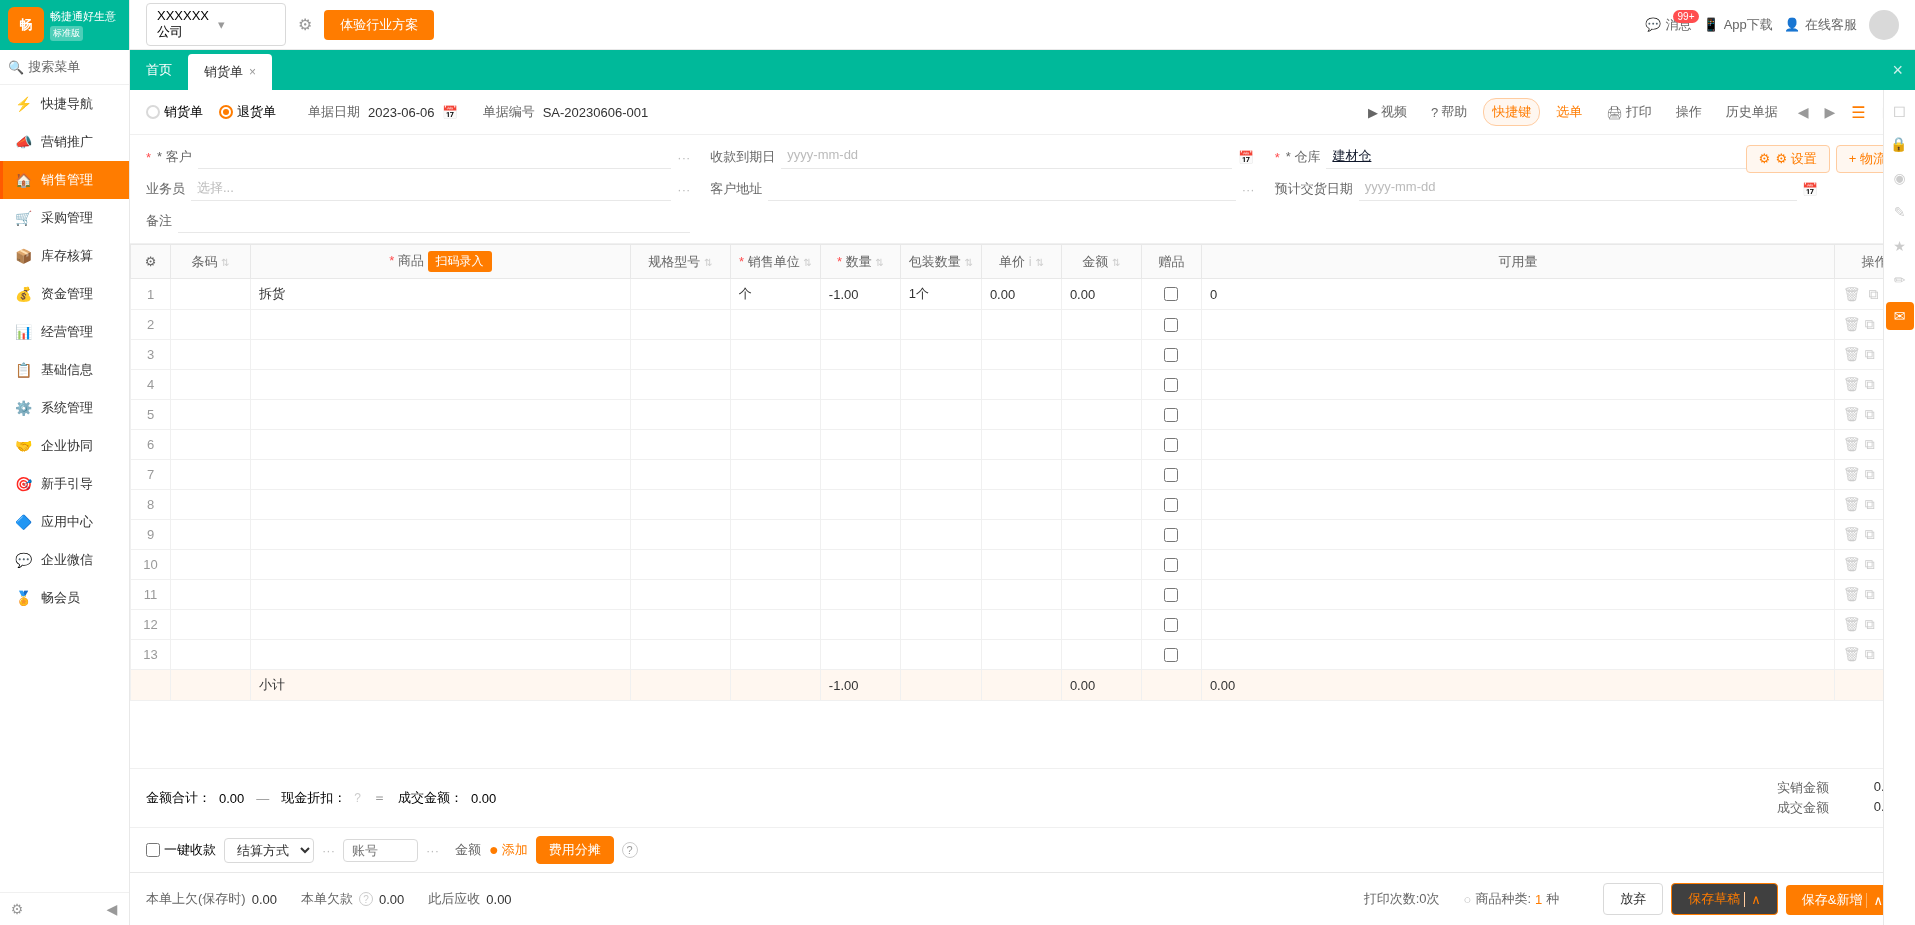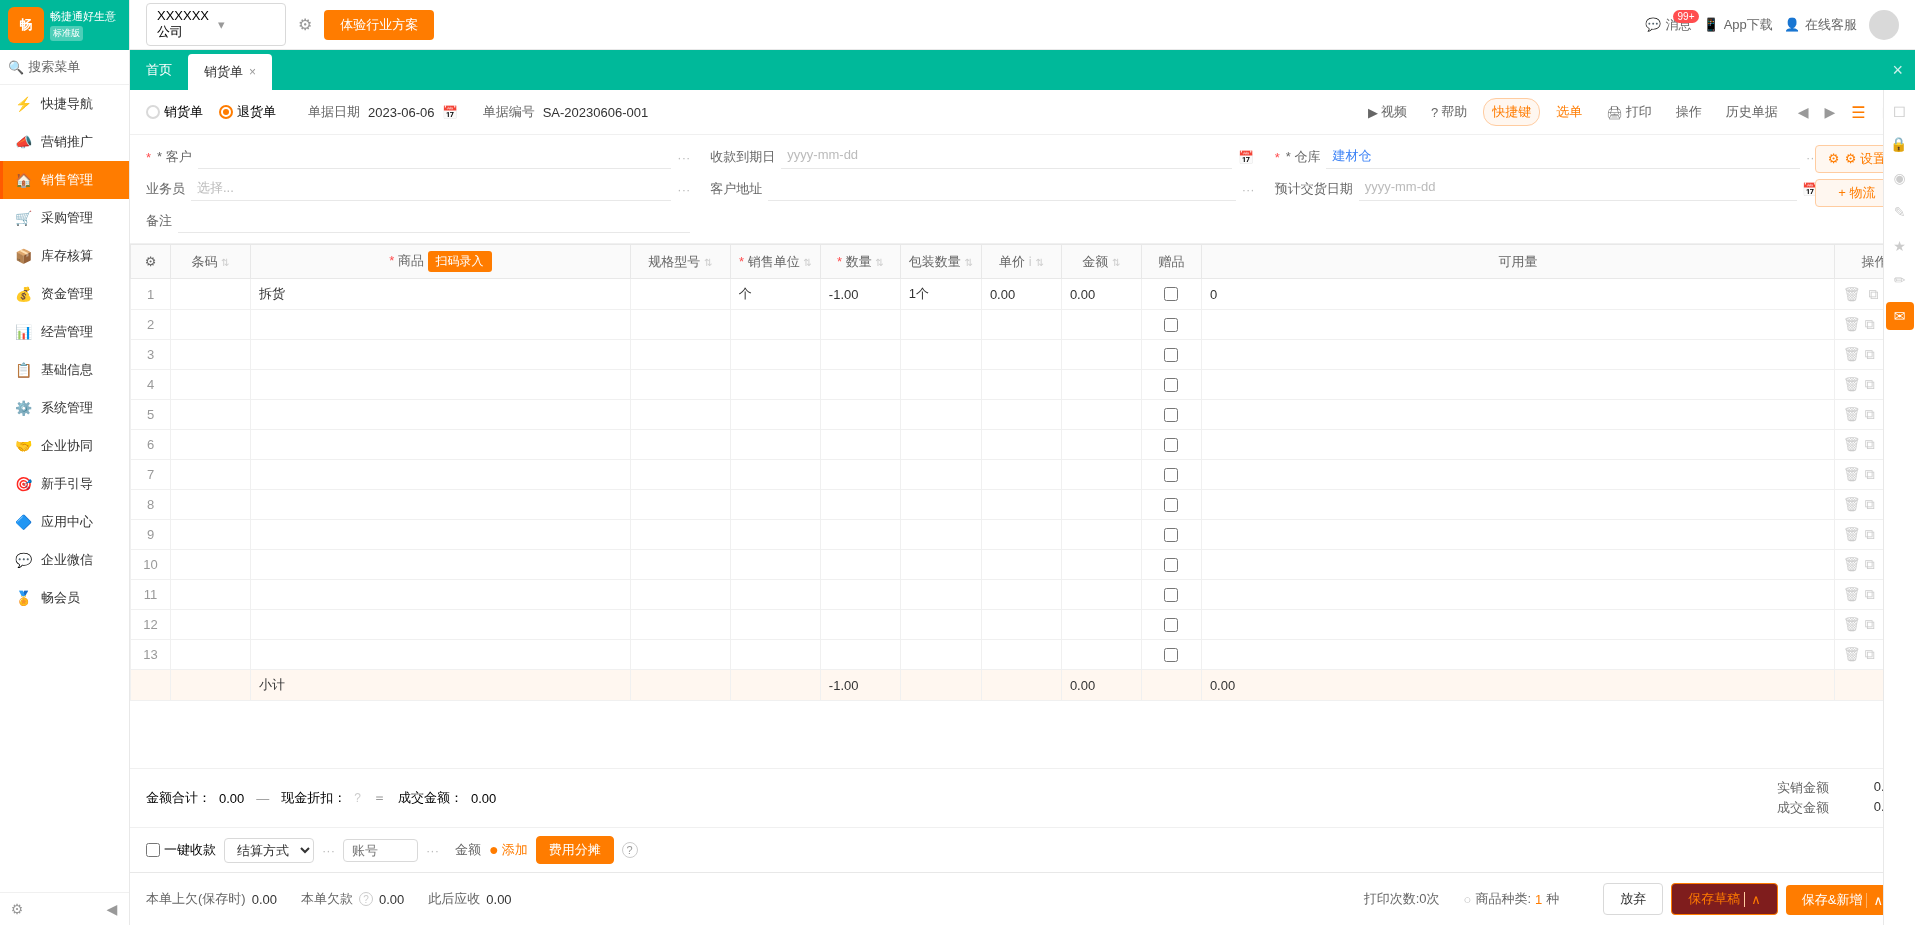--- a/index.html
+++ b/index.html
@@ -78,21 +78,21 @@
     .bottom-bar { background: #fff; padding: 10px 16px; border-top: 1px solid #e8e8e8; display: flex; align-items: center; flex-shrink: 0; }
     .bottom-info { display: flex; align-items: center; gap: 24px; flex: 1; }
     .info-item { display: flex; align-items: center; gap: 6px; }
     .info-label { color: #666; }
     .info-value { color: #333; font-weight: 500; }
     .info-help { color: #ccc; cursor: pointer; }
     .print-info { margin-left: auto; display: flex; align-items: center; gap: 8px; color: #666; }
     .product-kind { display: flex; align-items: center; gap: 4px; color: #666; }
     .bottom-actions { display: flex; align-items: flex-end; gap: 8px; margin-left: 16px; padding-left: 28px; }
     .btn-discard { border: 1px solid #d9d9d9; border-radius: 4px; padding: 6px 16px; cursor: pointer; background: #fff; color: #333; }
-    .btn-save-draft { border: 1px solid #ff7c00; color: #ff7c00; border-radius: 4px; padding: 6px 16px; cursor: pointer; background: #7f1d1d; display: flex; align-items: center; gap: 4px; }
+    .btn-save-draft { border: 1px solid #ff7c00; color: #ff7c00; border-radius: 4px; padding: 6px 16px; cursor: pointer; background: #404040; display: flex; align-items: center; gap: 4px; }
     .btn-save-new { background: #ff7c00; color: #fff; border: none; border-radius: 4px; padding: 6px 16px; cursor: pointer; display: flex; align-items: center; gap: 4px; }
 
     
     .sort-icon { color: #ccc; font-size: 10px; cursor: pointer; }
 
     .content-area { flex: 1; display: flex; flex-direction: column; overflow: hidden; position: relative; }
   </style>
 </head>
 <body>
 
@@ -273,21 +273,21 @@
           <span style="color:#bbb;cursor:pointer;">···</span>
         </div>
         <div style="display:flex;align-items:center;gap:6px;">
           <span style="color:#666;white-space:nowrap;">收款到期日</span>
           <div style="flex:1;border-bottom:1px solid #e8e8e8;min-height:24px;padding:2px 6px;color:#bbb;">yyyy-mm-dd</div>
           <span style="color:#bbb;cursor:pointer;">📅</span>
         </div>
         <div style="display:flex;align-items:center;gap:6px;">
           <span style="color:#ff4d4f;">*</span>
           <span style="color:#666;white-space:nowrap;">* 仓库</span>
-          <div style="flex:1;border-bottom:1px solid #e8e8e8;min-height:24px;padding:2px 6px;color:#3b82f6;">建材仓</div>
+          <div style="flex:1;border-bottom:1px solid #e8e8e8;min-height:24px;padding:2px 6px;color:#0f172a;text-decoration:underline;">建材仓</div>
           <span style="color:#bbb;cursor:pointer;">···</span>
         </div>
 
         <div style="display:flex;align-items:center;gap:6px;">
           <span style="color:#666;white-space:nowrap;">业务员</span>
           <div style="flex:1;border-bottom:1px solid #e8e8e8;min-height:24px;padding:2px 6px;color:#bbb;">选择...</div>
           <span style="color:#bbb;cursor:pointer;">···</span>
         </div>
         <div style="display:flex;align-items:center;gap:6px;">
           <span style="color:#666;white-space:nowrap;">客户地址</span>
@@ -299,21 +299,21 @@
           <div style="flex:1;border-bottom:1px solid #e8e8e8;min-height:24px;padding:2px 6px;color:#bbb;">yyyy-mm-dd</div>
           <span style="color:#bbb;cursor:pointer;">📅</span>
         </div>
 
         <div style="display:flex;align-items:center;gap:6px;">
           <span style="color:#666;white-space:nowrap;">备注</span>
           <div style="flex:1;border-bottom:1px solid #e8e8e8;min-height:24px;padding:2px 6px;"></div>
         </div>
       </div>
 
-      <div style="position:absolute;right:16px;top:10px;display:flex;flex-direction:column;gap:6px;">
+      <div style="position:absolute;right:16px;top:10px;display:flex;flex-direction:row;gap:6px;">
         <button class="btn-settings">
           <span>⚙</span>
           <span style="margin-left:2px;">⚙ 设置</span>
         </button>
         <button class="btn-logistics">
           <span>+ 物流</span>
         </button>
       </div>
     </div>
 

